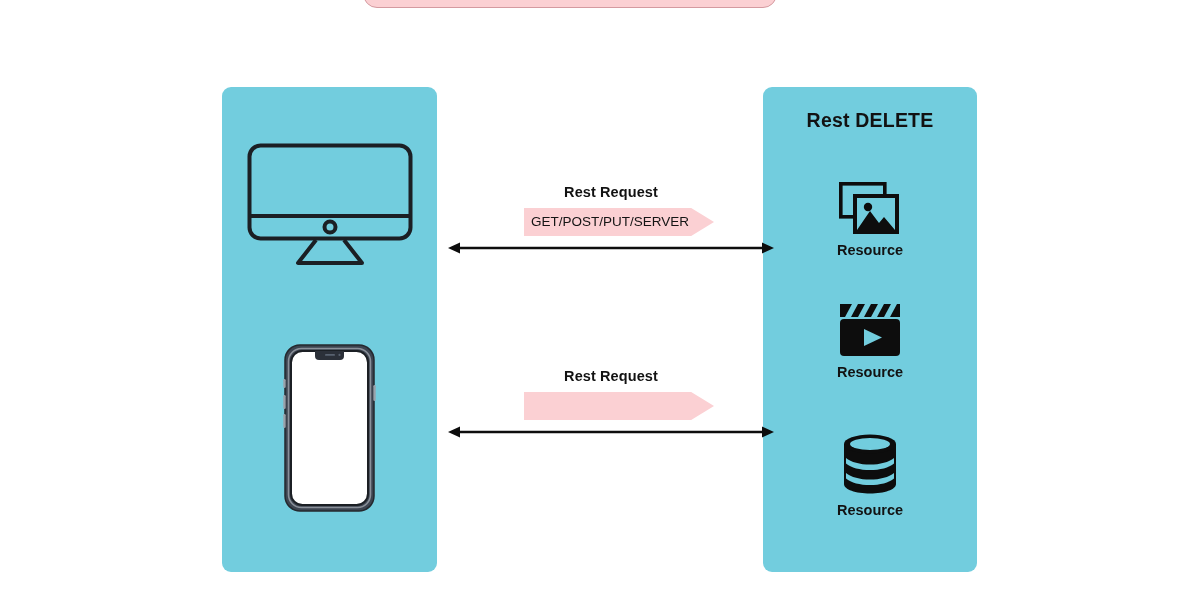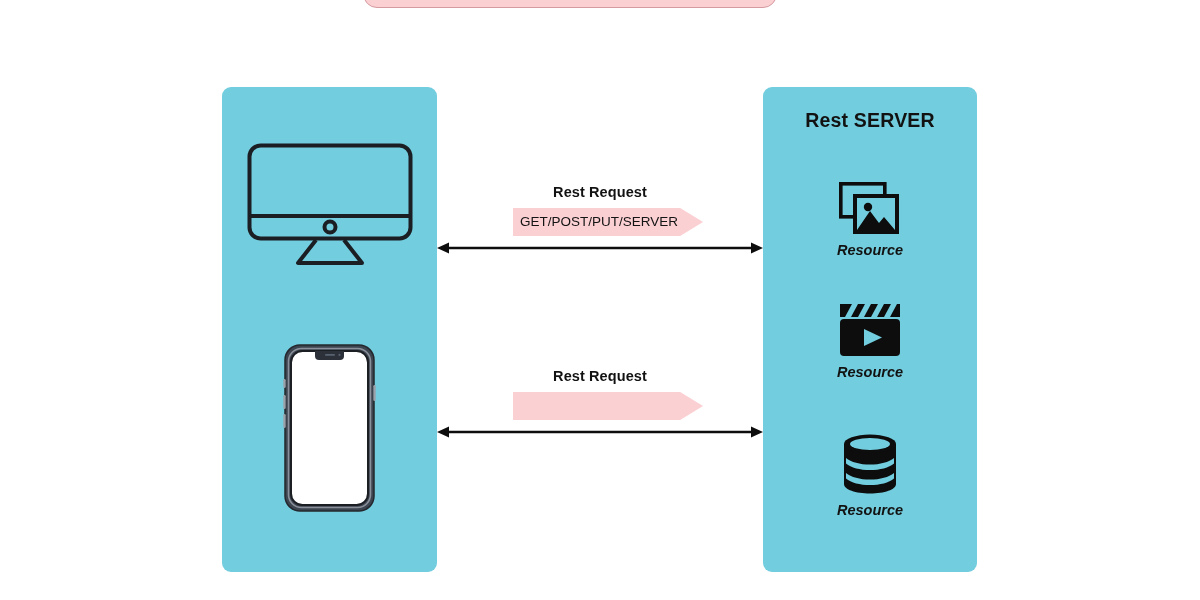--- a/index.html
+++ b/index.html
@@ -89,33 +89,33 @@
     display: block;
     margin: 0 auto;
     height: 54px;
   }
   .resource .res-label {
     display: block;
     margin-top: 6px;
     font-size: 14.5px;
     font-weight: bold;
     color: #121212;
-    font-style: italic;
   }
   .resource-1 { top: 95px; }
   .resource-2 { top: 215px; }
   .resource-3 { top: 345px; }
   .resource-2 .icon-wrap { height: 56px; }
   .resource-3 .icon-wrap { height: 64px; }
 
   
   .flow {
     position: absolute;
     left: 437px;
     width: 326px;
+    padding-left: 11px;
   }
   .flow-request  { top: 184px; }
   .flow-response { top: 368px; }
 
   .flow-title {
     text-align: center;
     font-size: 14.5px;
     font-weight: bold;
     color: #121212;
     letter-spacing: 0.1px;
@@ -181,21 +181,21 @@
         <rect x="91.3" y="42" width="2.4" height="16" rx="1.2" fill="#9aa1aa"></rect>
         <rect x="1.3" y="36" width="2.4" height="9" rx="1.2" fill="#9aa1aa"></rect>
         <rect x="1.3" y="52" width="2.4" height="14" rx="1.2" fill="#9aa1aa"></rect>
         <rect x="1.3" y="71" width="2.4" height="14" rx="1.2" fill="#9aa1aa"></rect>
       </svg>
     </div>
   </div>
 
   <div class="panel server-panel">
 
-    <div class="server-title">Rest SERVER</div>
+    <div class="server-title">Rest DELETE</div>
 
     <div class="resource resource-1">
       <span class="icon-wrap">
         <svg viewBox="0 0 62 54" width="62" height="54">
           <rect x="1.8" y="1.8" width="44" height="33" fill="none" stroke="#0d0d0d" stroke-width="3.6"></rect>
           <rect x="14" y="12" width="46" height="40" fill="#0d0d0d"></rect>
           <rect x="18" y="16" width="38" height="32" fill="#72cdde"></rect>
           <circle cx="29" cy="25" r="4.2" fill="#0d0d0d"></circle>
           <path d="M18 48 L31 29 L40 41 L45 35 L56 48 Z" fill="#0d0d0d"></path>
         </svg>

